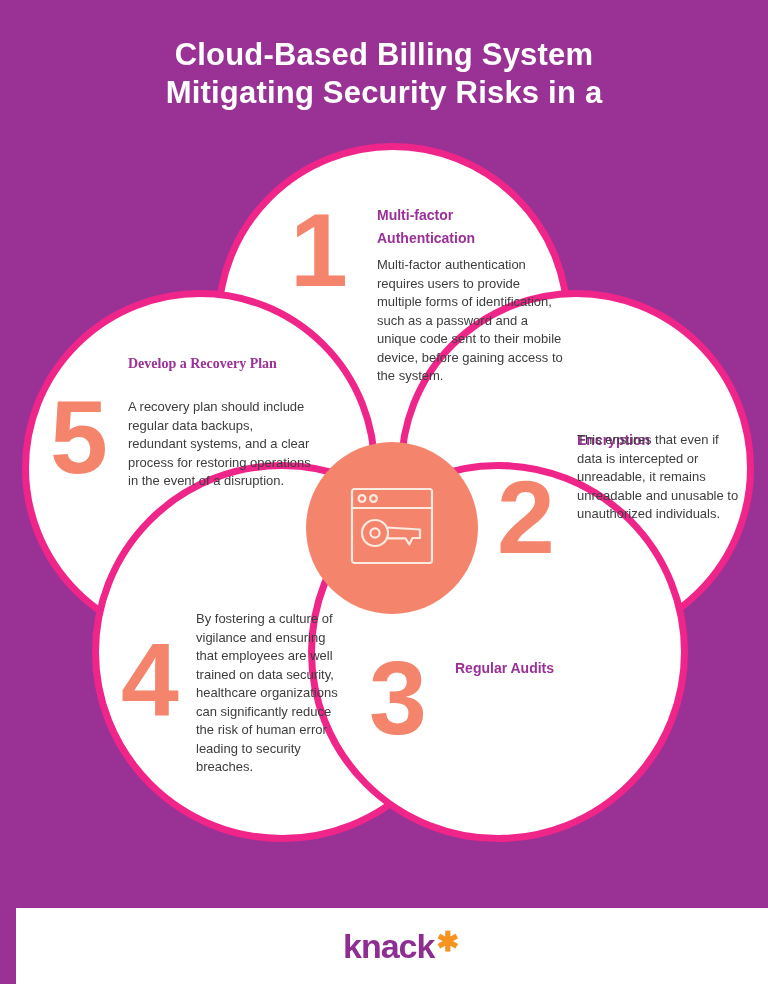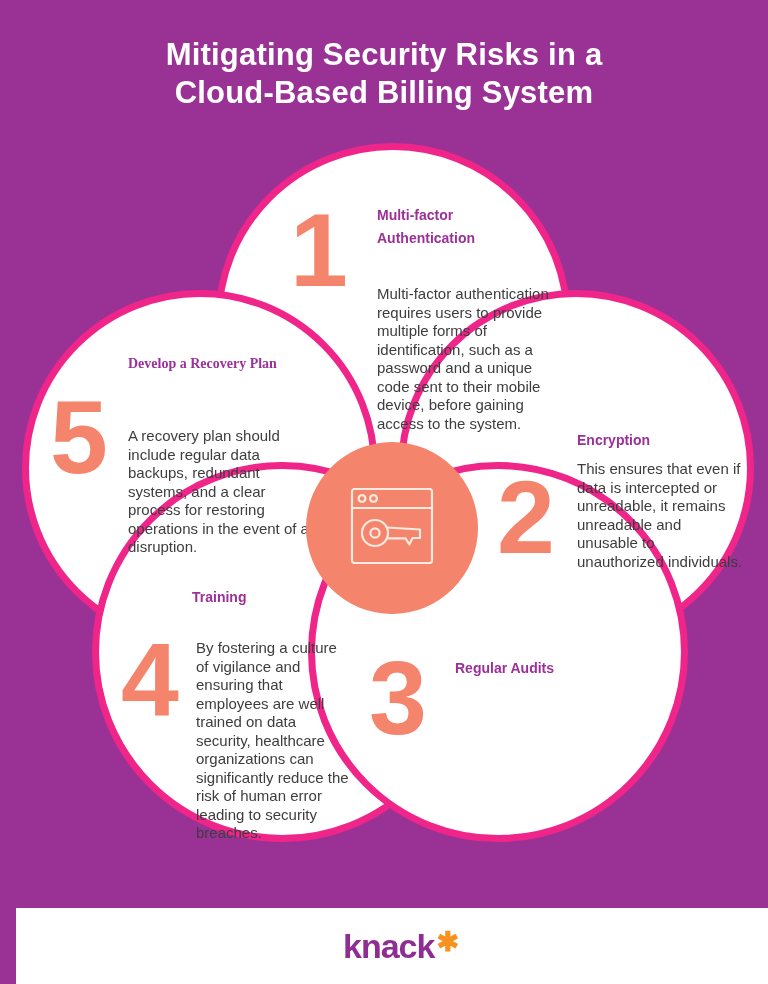--- a/index.html
+++ b/index.html
@@ -44,21 +44,21 @@
     position:absolute;z-index:5;color:#9C3099;font-weight:700;
     font-size:14px;line-height:23px;
   }
   .h1{left:377px;top:204px;width:165px;}
   .h2{left:577px;top:429px;width:170px;}
   .h3{left:455px;top:657px;width:220px;}
   .h4{left:192px;top:586px;width:160px;}
   .h5{left:128px;top:352px;width:155px;font-family:Liberation Serif, serif;}
   .body-text{
     position:absolute;z-index:5;color:#3D3D3D;
-    font-size:15px;line-height:18.5px;margin-top:29px;
+    font-size:13px;line-height:18.5px;
   }
   .b1{left:377px;top:256px;width:186px;}
   .b2{left:577px;top:431px;width:168px;}
   .b3{left:455px;top:682px;width:212px;}
   .b4{left:196px;top:610px;width:154px;}
   .b5{left:128px;top:398px;width:186px;}
   
   .footer{
     position:absolute;left:16px;bottom:0;width:768px;height:76px;
     background:#ffffff;z-index:7;
@@ -72,43 +72,42 @@
     color:#F6921E;font-size:27px;font-weight:700;line-height:1;
     position:relative;top:-7px;left:2px;
   }
 </style>
 </head>
 <body>
 
 <div class="stage">
 
   <div class="title">
+    <div>Cloud-Based Billing System</div>
     <div>Mitigating Security Risks in a</div>
-    <div>Cloud-Based Billing System</div>
   </div>
 
   <div class="petal c1"></div>
   <div class="petal c5"></div>
   <div class="petal c2"></div>
   <div class="petal c4"></div>
   <div class="petal c3"></div>
 
   <div class="num n1">1</div>
   <div class="head h1">Multi-factor Authentication</div>
   <div class="body-text b1">Multi-factor authentication requires users to provide multiple forms of identification, such as a password and a unique code sent to their mobile device, before gaining access to the system.</div>
 
   <div class="num n2">2</div>
   <div class="head h2">Encryption</div>
   <div class="body-text b2">This ensures that even if data is intercepted or unreadable, it remains unreadable and unusable to unauthorized individuals.</div>
 
   <div class="num n3">3</div>
   <div class="head h3">Regular Audits</div>
 
   <div class="num n4">4</div>
-  <div class="head h4">Training</div>
   <div class="body-text b4">By fostering a culture of vigilance and ensuring that employees are well trained on data security, healthcare organizations can significantly reduce the risk of human error leading to security breaches.</div>
 
   <div class="num n5">5</div>
   <div class="head h5">Develop a Recovery Plan</div>
   <div class="body-text b5">A recovery plan should include regular data backups, redundant systems, and a clear process for restoring operations in the event of a disruption.</div>
 
   <div class="center-badge">
     <span>
       <svg width="96" height="86" viewBox="0 0 96 86" fill="none" stroke="#FBEADF" stroke-width="2.2" stroke-linejoin="round" stroke-linecap="round">
         <rect x="8" y="6" width="80" height="74" rx="2.5"></rect>

